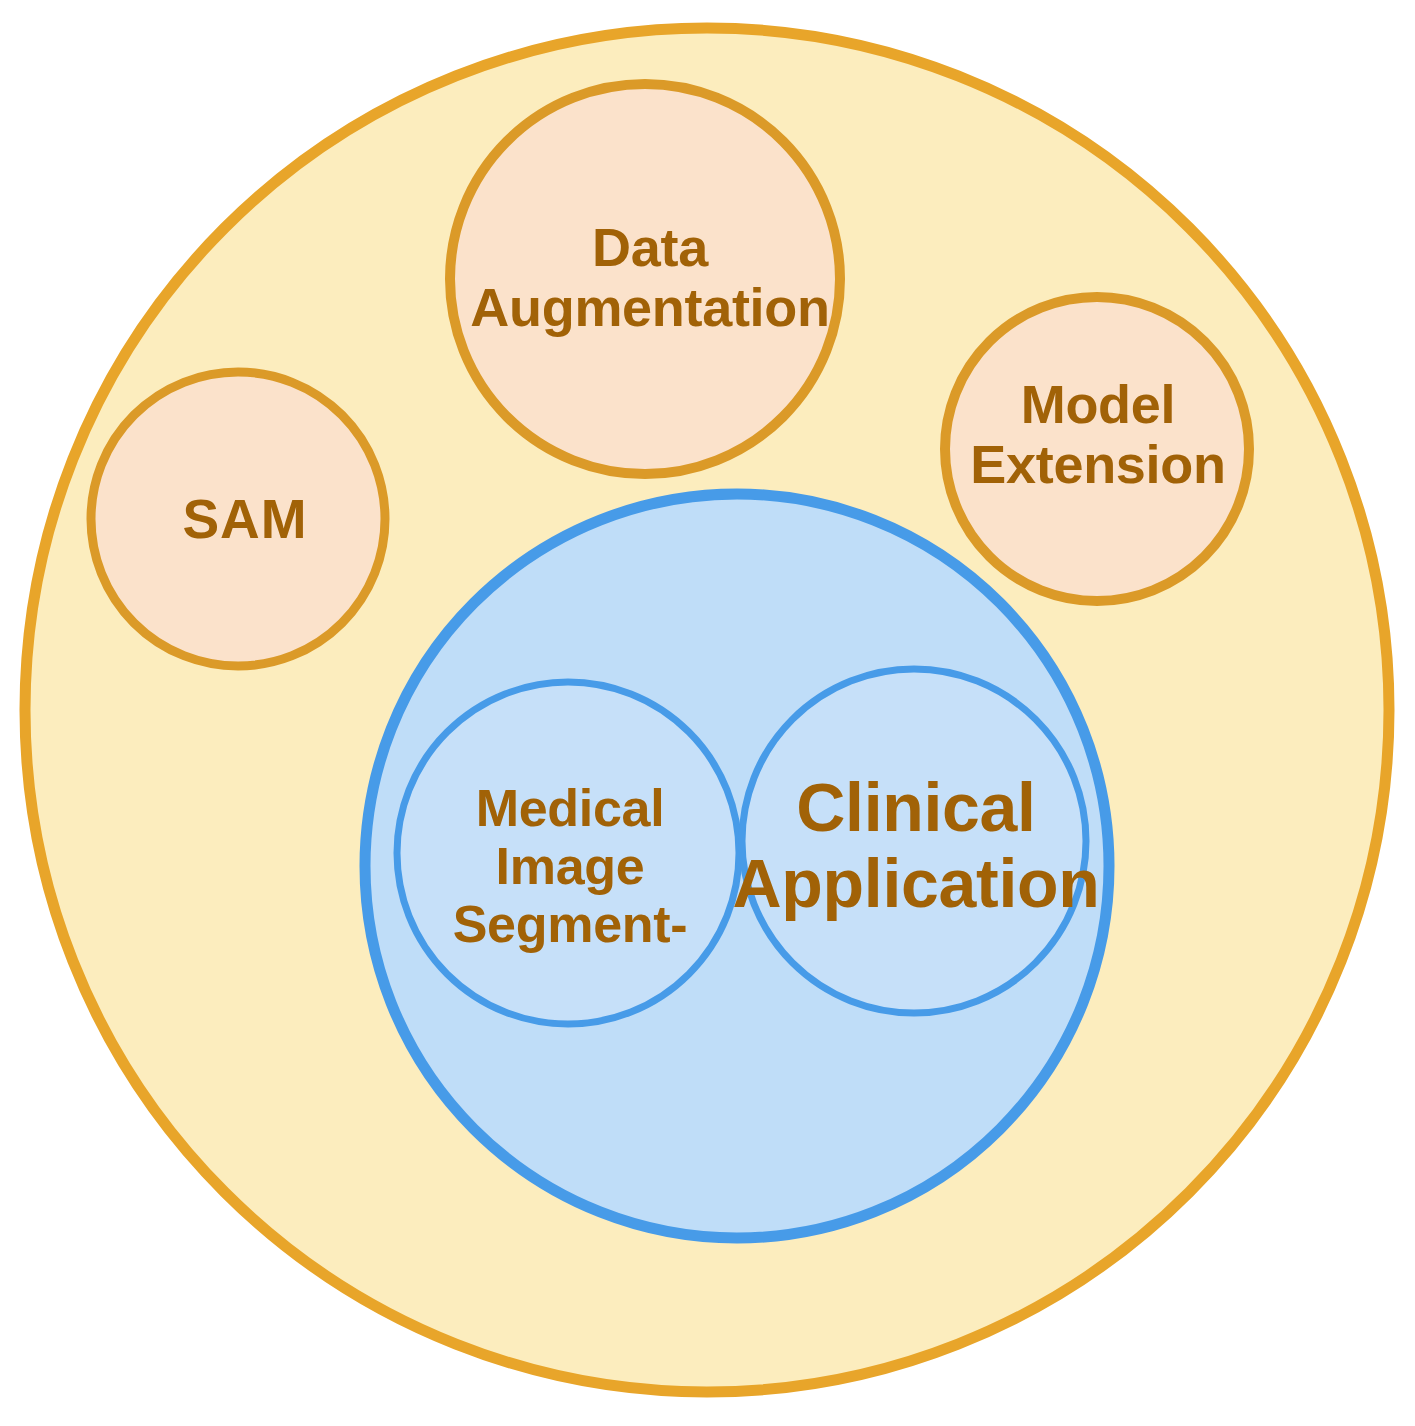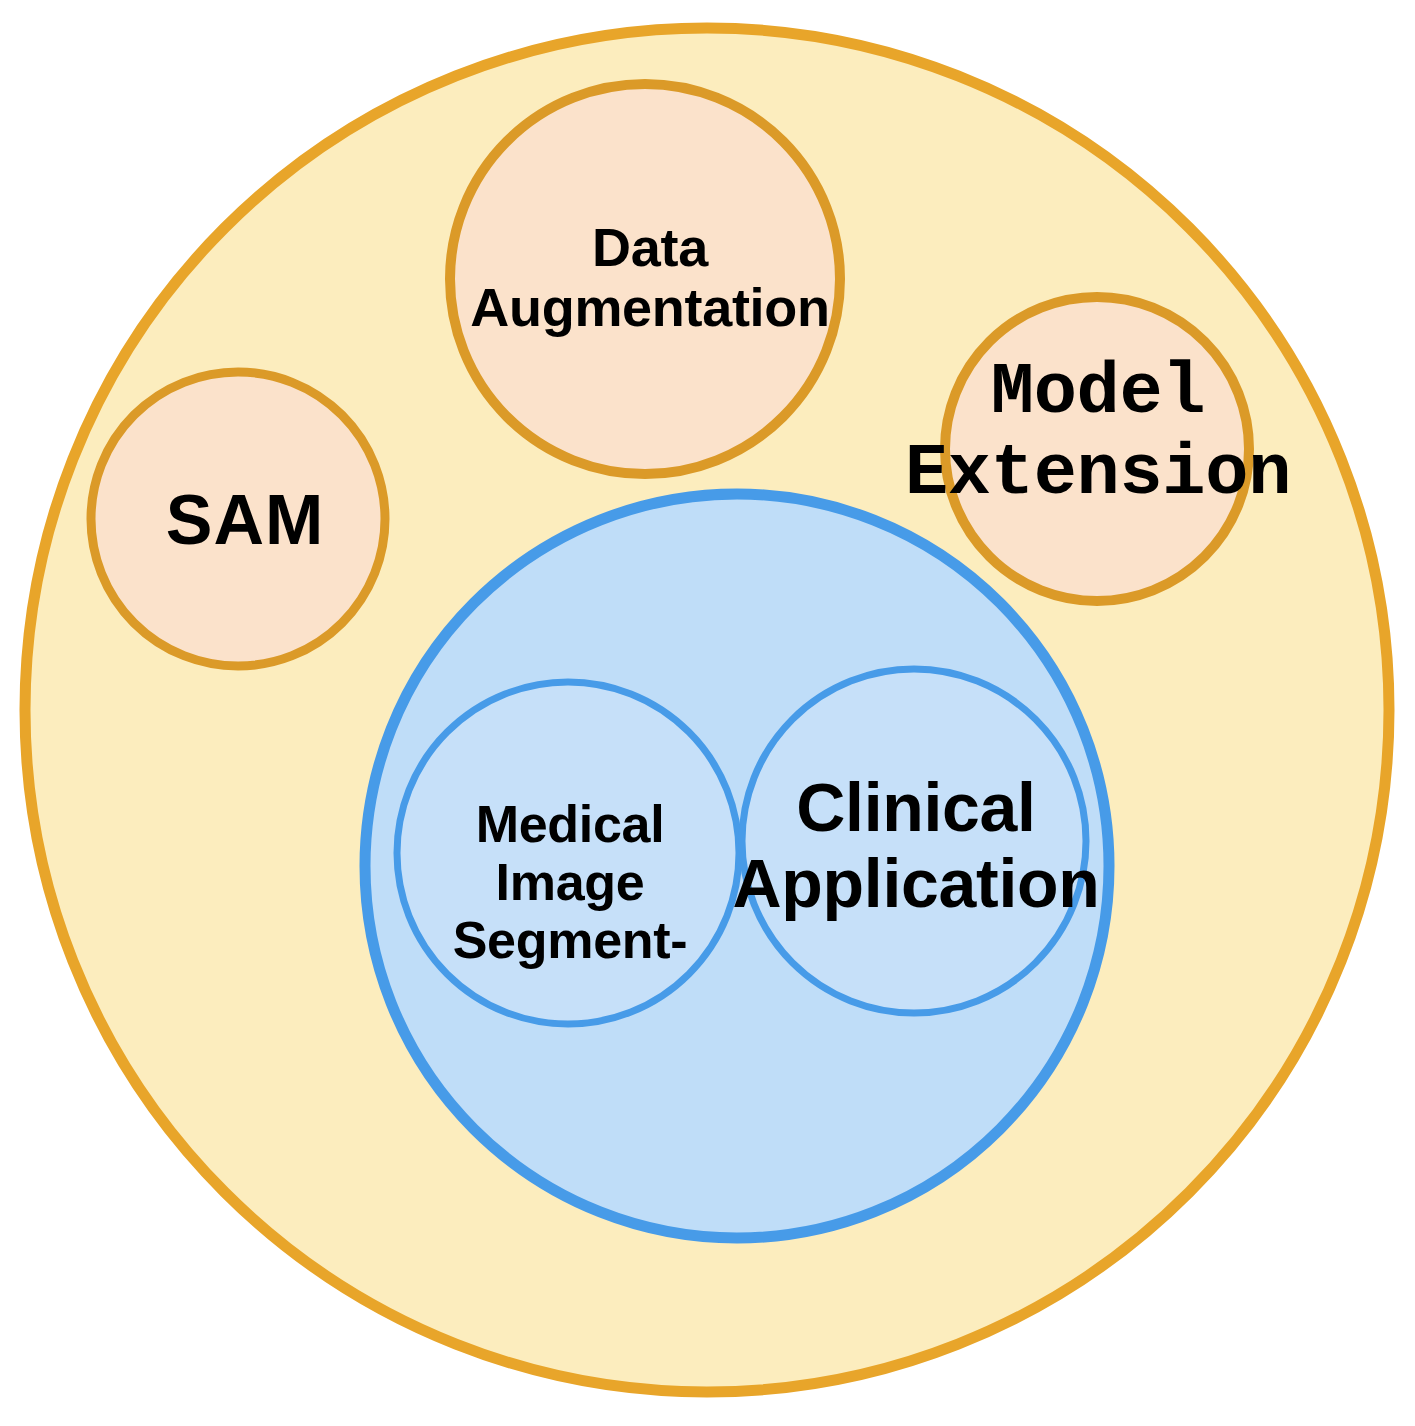--- a/index.html
+++ b/index.html
@@ -35,39 +35,38 @@
     left: 0;
     width: 1415px;
     height: 1426px;
     pointer-events: none;
   }
   .node-label {
     position: absolute;
     text-align: center;
     font-family: "Liberation Sans", sans-serif;
     font-weight: bold;
-    color: #000000;
+    color: #a16207;
     line-height: 1.12;
     letter-spacing: -0.3px;
     white-space: pre-line;
     transform: translate(-50%, -50%);
     -webkit-font-smoothing: antialiased;
   }
   .node-label.sam {
-    font-size: 70px;
+    font-size: 55px;
     letter-spacing: 1px;
   }
   .node-label.aug {
     font-size: 54px;
     width: 560px;
   }
   .node-label.ext {
-    font-size: 72px;
+    font-size: 54px;
     width: 430px;
-    font-family: Liberation Mono, monospace;
   }
   .node-label.seg {
     font-size: 52px;
     width: 400px;
   }
   .node-label.clin {
     font-size: 68px;
     width: 400px;
   }
 </style>
@@ -97,21 +96,21 @@
   <div class="label-layer">
 
     <div class="node-label sam" style="left:245px; top:520px;">SAM</div>
 
     <div class="node-label aug" style="left:650px; top:277px;">Data
 Augmentation</div>
 
     <div class="node-label ext" style="left:1098px; top:434px;">Model
 Extension</div>
 
-    <div class="node-label seg" style="left:570px; top:866px;margin-top:16px;">Medical
+    <div class="node-label seg" style="left:570px; top:866px;">Medical
 Image
 Segment-</div>
 
     <div class="node-label clin" style="left:916px; top:845px;">Clinical
 Application</div>
 
   </div>
 
 </div>
 

